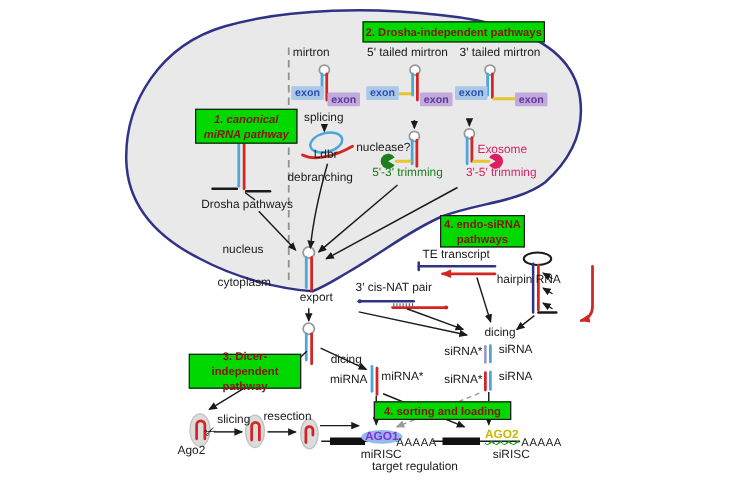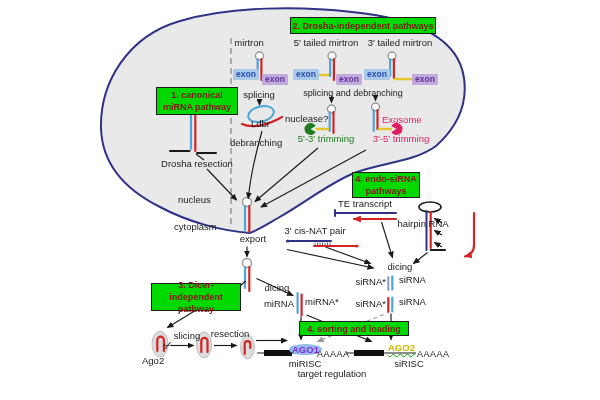--- a/index.html
+++ b/index.html
@@ -205,47 +205,46 @@
     <path class="arr" d="M287 249.5 L373.5 268" marker-end="url(#mB)"></path>
     <path class="arr" d="M325.5 247 L370.5 263.5" marker-end="url(#mB)"></path>
     <path class="arr" d="M301 316.5 V339.5" marker-end="url(#mB)"></path>
     <path class="arr" d="M306.5 315 L371.5 341.5" marker-end="url(#mB)"></path>
     <path class="arr" d="M391 313.5 V339.5" marker-end="url(#mB)"></path>
     <path class="arrg" d="M383.5 314.5 L317.5 341.5" marker-end="url(#mG)"></path>
   </g>
 </svg>
 
 <div class="gbox" style="left:257px;top:17px;width:144px;height:15px;margin-left:33px;">2. Drosha-independent pathways</div>
-<div class="gbox" style="left:156px;top:87px;width:80px;height:26px;">1. canonical
+<div class="gbox" style="left:156px;top:87px;width:80px;height:26px;font-style:italic;">1. canonical
 miRNA pathway</div>
 <div class="gbox" style="left:151px;top:283px;width:88px;height:26px;">3. Dicer-independent
 pathway</div>
 <div class="gbox" style="left:352px;top:172px;width:66px;height:24px;">4. endo-siRNA
 pathways</div>
 <div class="gbox" style="left:299px;top:321px;width:108px;height:13px;">4. sorting and loading</div>
 
 <span class="exon blue" style="left:233px;top:69px;">exon</span>
 <span class="exon purple" style="left:262px;top:74px;">exon</span>
 <span class="exon blue" style="left:293px;top:69px;">exon</span>
 <span class="exon purple" style="left:336px;top:74px;">exon</span>
 <span class="exon blue" style="left:364px;top:69px;">exon</span>
 <span class="exon purple" style="left:412px;top:74px;">exon</span>
 
 <div class="lbl c" style="left:226px;top:38px;width:46px;">mirtron</div>
 <div class="lbl c" style="left:289px;top:38px;width:74px;">5' tailed mirtron</div>
 <div class="lbl c" style="left:362px;top:38px;width:76px;">3' tailed mirtron</div>
 <div class="lbl c" style="left:237px;top:90px;width:44px;">splicing</div>
-<div class="lbl c" style="left:294px;top:88px;width:118px;font-size:9px;">splicing and debranching</div>
 <div class="lbl" style="left:251px;top:119px;width:30px;">Ldbr</div>
 <div class="lbl" style="left:230px;top:138px;width:58px;">debranching</div>
 <div class="lbl" style="left:285px;top:114px;width:46px;">nuclease?</div>
 <div class="lbl c green" style="left:294px;top:134px;width:64px;">5'-3' trimming</div>
 <div class="lbl pink" style="left:382px;top:115px;width:46px;">Exosome</div>
 <div class="lbl c pink" style="left:371px;top:134px;width:60px;">3'-5' trimming</div>
-<div class="lbl c" style="left:161px;top:159px;width:72px;">Drosha resection</div>
+<div class="lbl c" style="left:161px;top:159px;width:72px;">Drosha pathways</div>
 <div class="lbl" style="left:178px;top:195px;width:42px;">nucleus</div>
 <div class="lbl" style="left:174px;top:222px;width:52px;">cytoplasm</div>
 <div class="lbl c" style="left:236px;top:234px;width:34px;">export</div>
 <div class="lbl c" style="left:332px;top:199px;width:66px;">TE transcript</div>
 <div class="lbl c" style="left:394px;top:191px;width:58px;margin-top:28px;">hairpin RNA</div>
 <div class="lbl c" style="left:284px;top:226px;width:62px;">3' cis-NAT pair</div>
 <div class="lbl c" style="left:378px;top:262px;width:44px;">dicing</div>
 <div class="lbl r" style="left:352px;top:277px;width:34px;">siRNA*</div>
 <div class="lbl" style="left:399px;top:275px;width:34px;">siRNA</div>
 <div class="lbl r" style="left:352px;top:299px;width:34px;">siRNA*</div>

